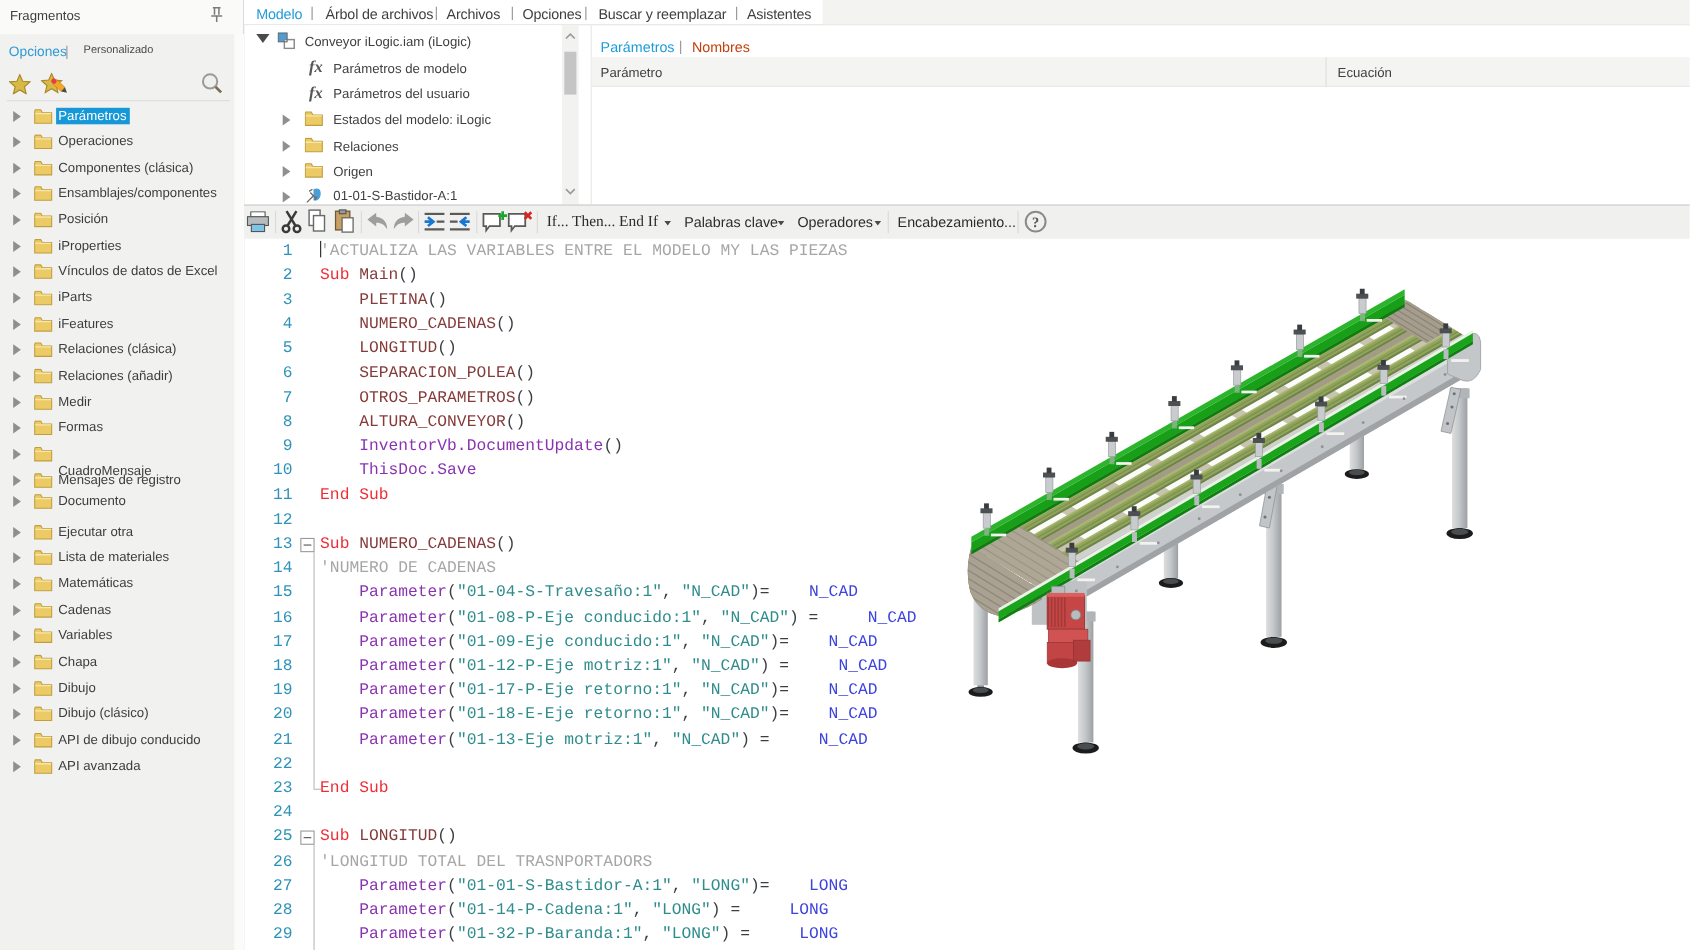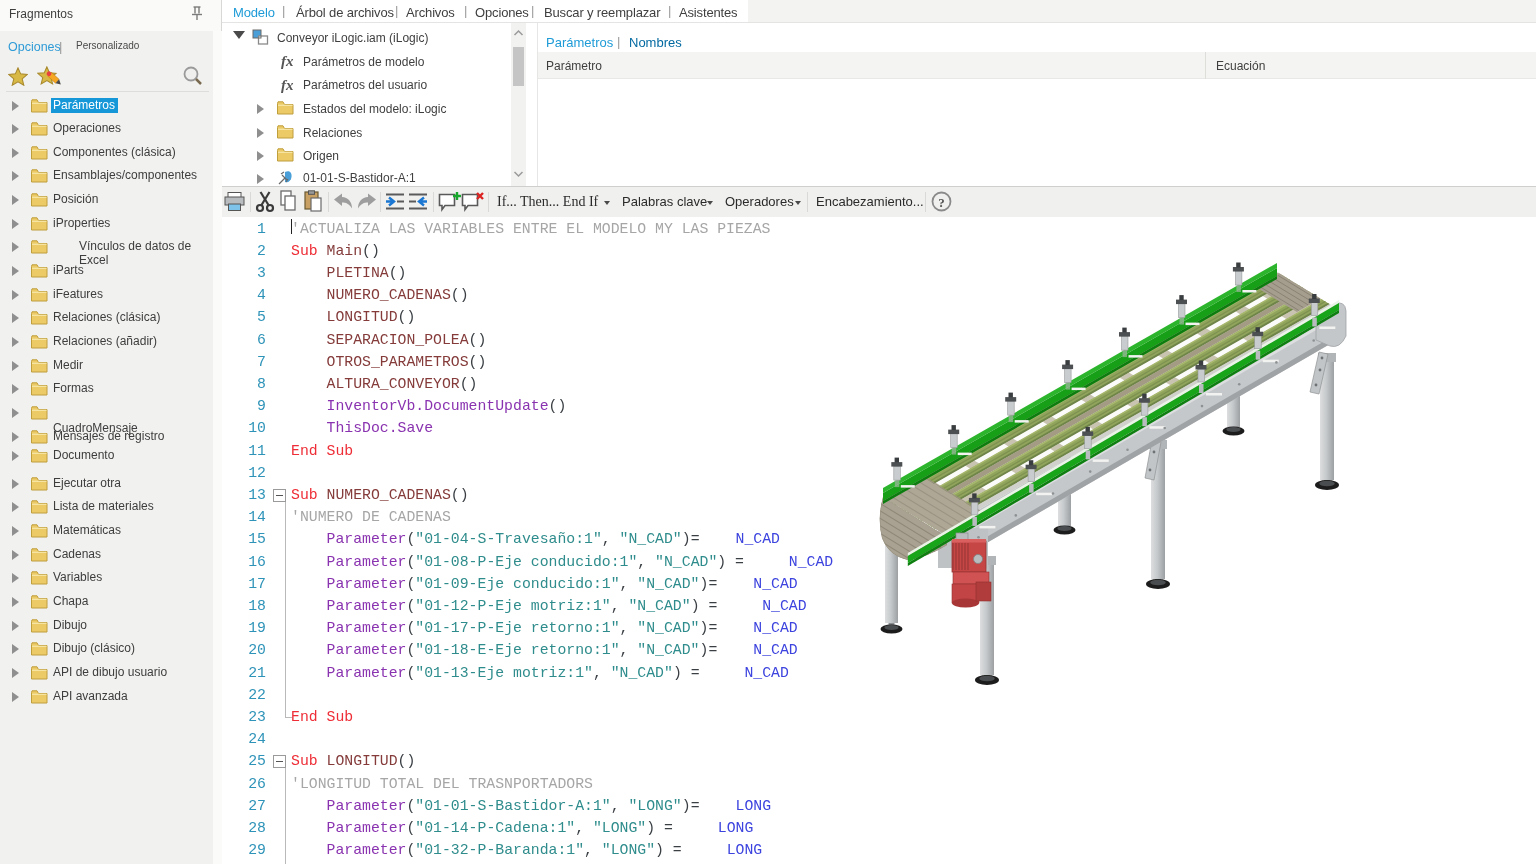--- a/index.html
+++ b/index.html
@@ -108,21 +108,21 @@
       <path d="M1,4.3 L15.5,4.3" stroke="#f7e7aa" stroke-width="1.2"></path>
     </svg>
     <span style="position:absolute;left:53px;top:4px;">iProperties</span>
   </div>
 <div class="treerow" style="top:235.3px;">
     <span class="arr"></span>
     <svg class="abs" style="left:31px;top:5px" width="17" height="14" viewBox="0 0 17 14">
       <path d="M0.5,2.5 L0.5,13 L16,13 L16,3.5 L7.5,3.5 L6,0.8 L1,0.8 Z" fill="#ecca66" stroke="#bf9e3c" stroke-width="1"></path>
       <path d="M1,4.3 L15.5,4.3" stroke="#f7e7aa" stroke-width="1.2"></path>
     </svg>
-    <span style="position:absolute;left:53px;top:4px;margin-left:26px;">Vínculos de datos de Excel</span>
+    <span style="position:absolute;left:53px;top:4px;">Vínculos de datos de Excel</span>
   </div>
 <div class="treerow" style="top:259.0px;">
     <span class="arr"></span>
     <svg class="abs" style="left:31px;top:5px" width="17" height="14" viewBox="0 0 17 14">
       <path d="M0.5,2.5 L0.5,13 L16,13 L16,3.5 L7.5,3.5 L6,0.8 L1,0.8 Z" fill="#ecca66" stroke="#bf9e3c" stroke-width="1"></path>
       <path d="M1,4.3 L15.5,4.3" stroke="#f7e7aa" stroke-width="1.2"></path>
     </svg>
     <span style="position:absolute;left:53px;top:4px;">iParts</span>
   </div>
 <div class="treerow" style="top:282.6px;">
@@ -252,21 +252,21 @@
       <path d="M1,4.3 L15.5,4.3" stroke="#f7e7aa" stroke-width="1.2"></path>
     </svg>
     <span style="position:absolute;left:53px;top:4px;">Dibujo (clásico)</span>
   </div>
 <div class="treerow" style="top:660.9px;">
     <span class="arr"></span>
     <svg class="abs" style="left:31px;top:5px" width="17" height="14" viewBox="0 0 17 14">
       <path d="M0.5,2.5 L0.5,13 L16,13 L16,3.5 L7.5,3.5 L6,0.8 L1,0.8 Z" fill="#ecca66" stroke="#bf9e3c" stroke-width="1"></path>
       <path d="M1,4.3 L15.5,4.3" stroke="#f7e7aa" stroke-width="1.2"></path>
     </svg>
-    <span style="position:absolute;left:53px;top:4px;">API de dibujo usuario</span>
+    <span style="position:absolute;left:53px;top:4px;">API de dibujo conducido</span>
   </div>
 <div class="treerow" style="top:684.5px;">
     <span class="arr"></span>
     <svg class="abs" style="left:31px;top:5px" width="17" height="14" viewBox="0 0 17 14">
       <path d="M0.5,2.5 L0.5,13 L16,13 L16,3.5 L7.5,3.5 L6,0.8 L1,0.8 Z" fill="#ecca66" stroke="#bf9e3c" stroke-width="1"></path>
       <path d="M1,4.3 L15.5,4.3" stroke="#f7e7aa" stroke-width="1.2"></path>
     </svg>
     <span style="position:absolute;left:53px;top:4px;">API avanzada</span>
   </div>
 <div id="tabbar"></div>
@@ -327,21 +327,21 @@
 <svg class="abs" style="left:513px;top:29px" width="11" height="8" viewBox="0 0 11 8">
     <path d="M1.5 6 L5.5 2 L9.5 6" stroke="#9a9a9a" stroke-width="1.5" fill="none"></path>
   </svg>
 <svg class="abs" style="left:513px;top:170px" width="11" height="8" viewBox="0 0 11 8">
     <path d="M1.5 2 L5.5 6 L9.5 2" stroke="#9a9a9a" stroke-width="1.5" fill="none"></path>
   </svg>
 <div class="abs" style="left:222px;top:186px;width:1314px;height:1px;background:#cfcfcd;"></div>
 <div class="abs" style="left:537px;top:23px;width:1px;height:163px;background:#e6e6e4;"></div>
 <span class="abs" style="left:546px;top:35px;font-size:13px;color:#1e9bd7;">Parámetros</span>
 <span class="abs" style="left:617px;top:34px;font-size:13px;color:#9a9a9a;">|</span>
-<span class="abs" style="left:629px;top:35px;font-size:13px;color:#0369a1;">Nombres</span>
+<span class="abs" style="left:629px;top:35px;font-size:13px;color:#c2410c;">Nombres</span>
 <div class="abs" style="left:538px;top:52px;width:998px;height:27px;background:#f4f4f3;border-bottom:1px solid #e8e8e6;"></div>
 <span class="abs" style="left:546px;top:59px;font-size:12px;">Parámetro</span>
 <div class="abs" style="left:1205px;top:52px;width:1px;height:27px;background:#ddddda;"></div>
 <span class="abs" style="left:1216px;top:59px;font-size:12px;">Ecuación</span>
 <div id="tbar"></div>
 <svg class="abs" style="left:224px;top:192px" width="22" height="20" viewBox="0 0 22 20">
 <rect x="4" y="0.5" width="13" height="5" fill="#fff" stroke="#555"></rect>
 <rect x="1" y="5" width="19" height="8" fill="#b9bcbe" stroke="#555"></rect>
 <rect x="4.5" y="12" width="12" height="6.5" fill="#7ec3ea" stroke="#555"></rect>
 </svg>

